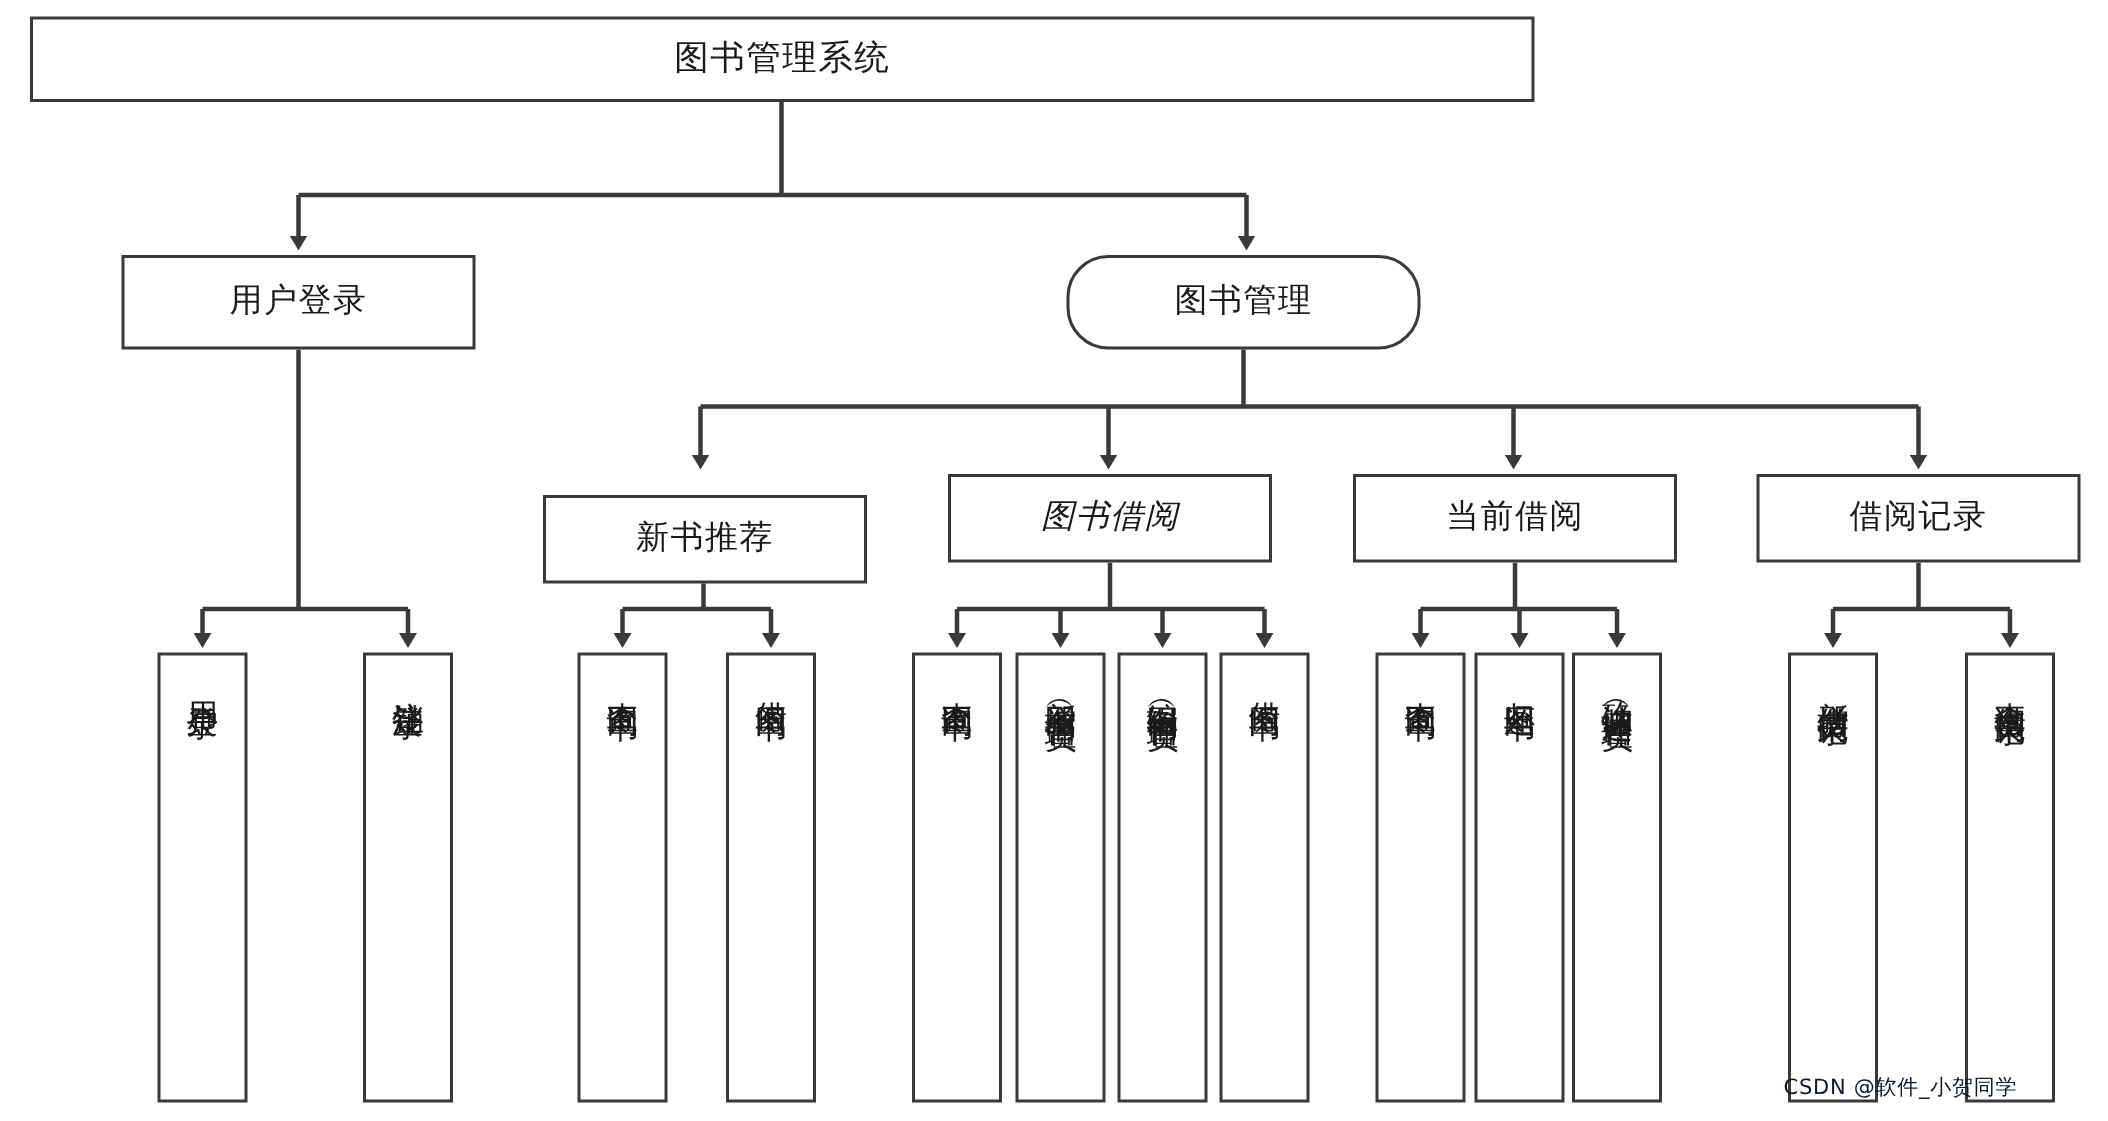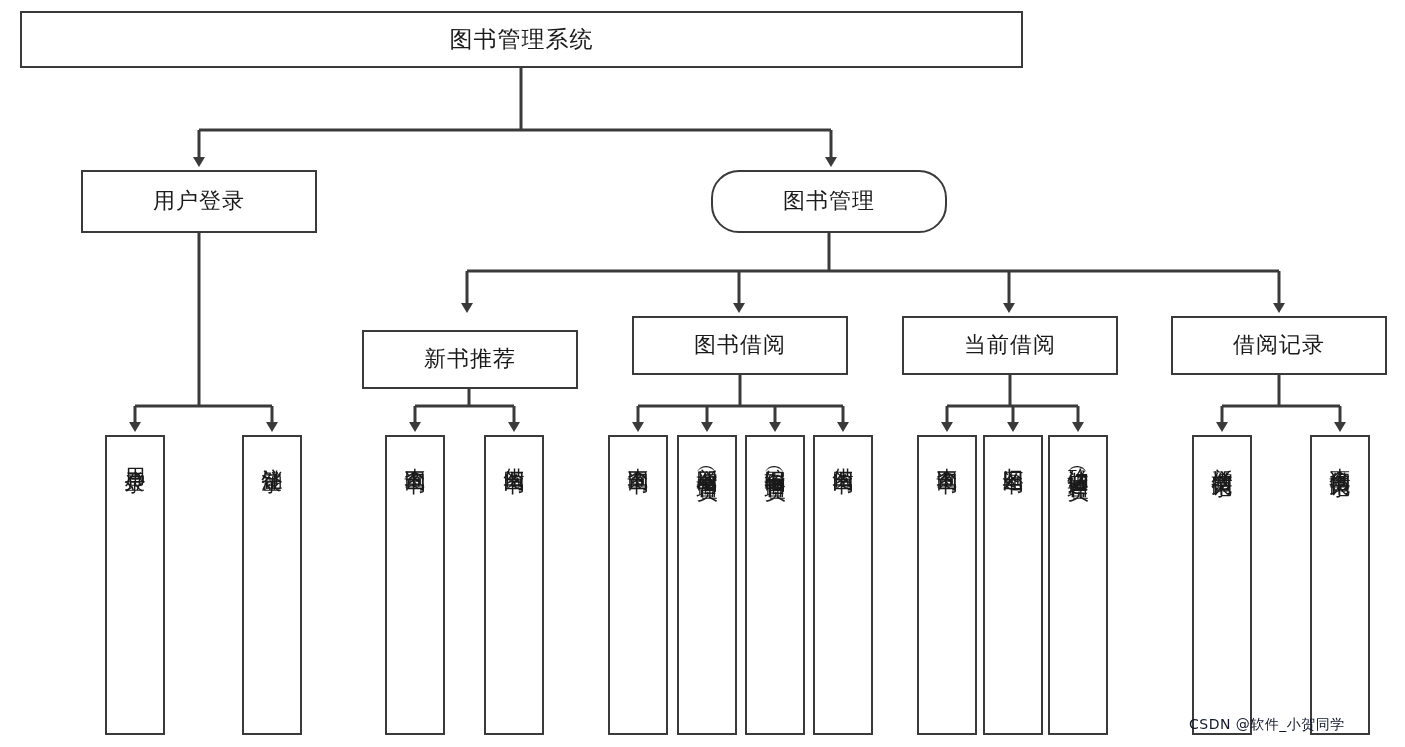--- a/index.html
+++ b/index.html
@@ -130,21 +130,21 @@
   <div class="node" style="left:81px; top:170px; width:236px; height:63px;">
     <span class="node-h">用户登录</span>
   </div>
   <div class="node" style="left:711px; top:170px; width:236px; height:63px;border-radius:28px;">
     <span class="node-h">图书管理</span>
   </div>
 
   <div class="node" style="left:362px; top:316px; width:216px; height:59px;margin-top:14px;">
     <span class="node-h">新书推荐</span>
   </div>
-  <div class="node" style="left:632px; top:316px; width:216px; height:59px;">
+  <div class="node" style="left:632px; top:316px; width:216px; height:59px;font-style:italic;">
     <span class="node-h">图书借阅</span>
   </div>
   <div class="node" style="left:1171px; top:316px; width:216px; height:59px;">
     <span class="node-h">借阅记录</span>
   </div>
   <div class="node" style="left:902px; top:316px; width:216px; height:59px;">
     <span class="node-h">当前借阅</span>
   </div>
 
   <div class="node node-leaf" style="left:105px; top:435px; width:60px; height:300px;">

